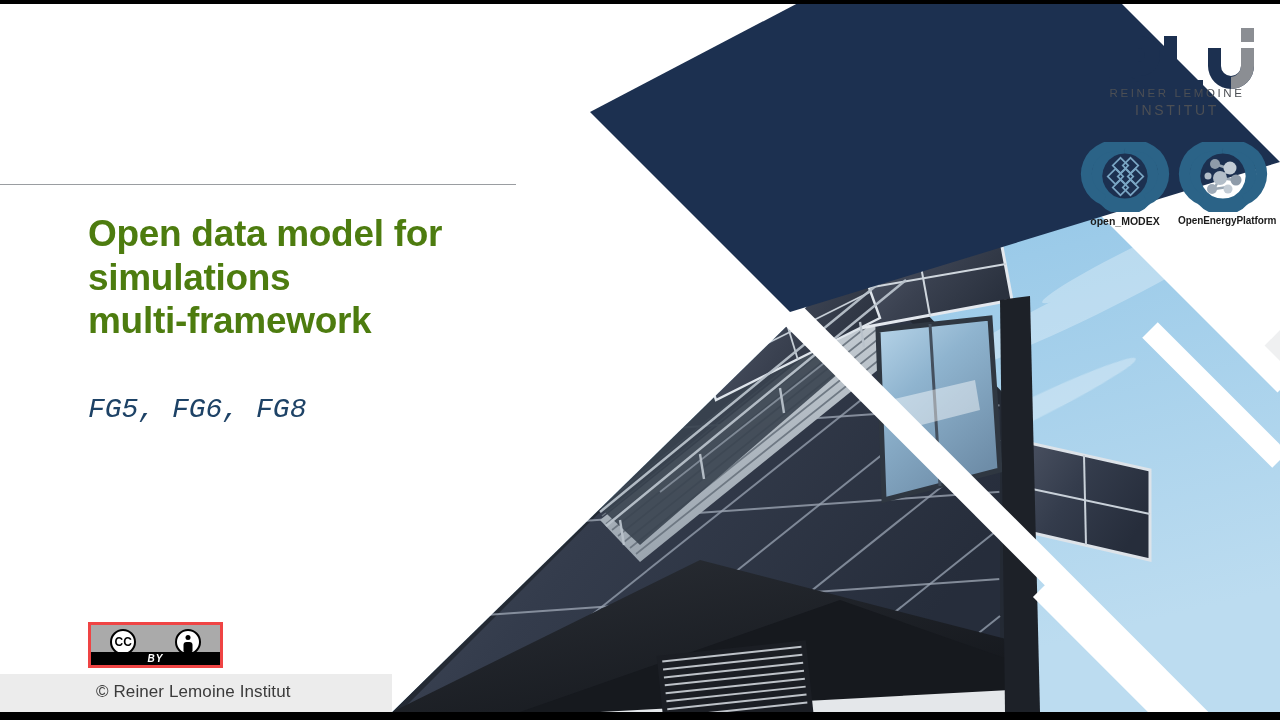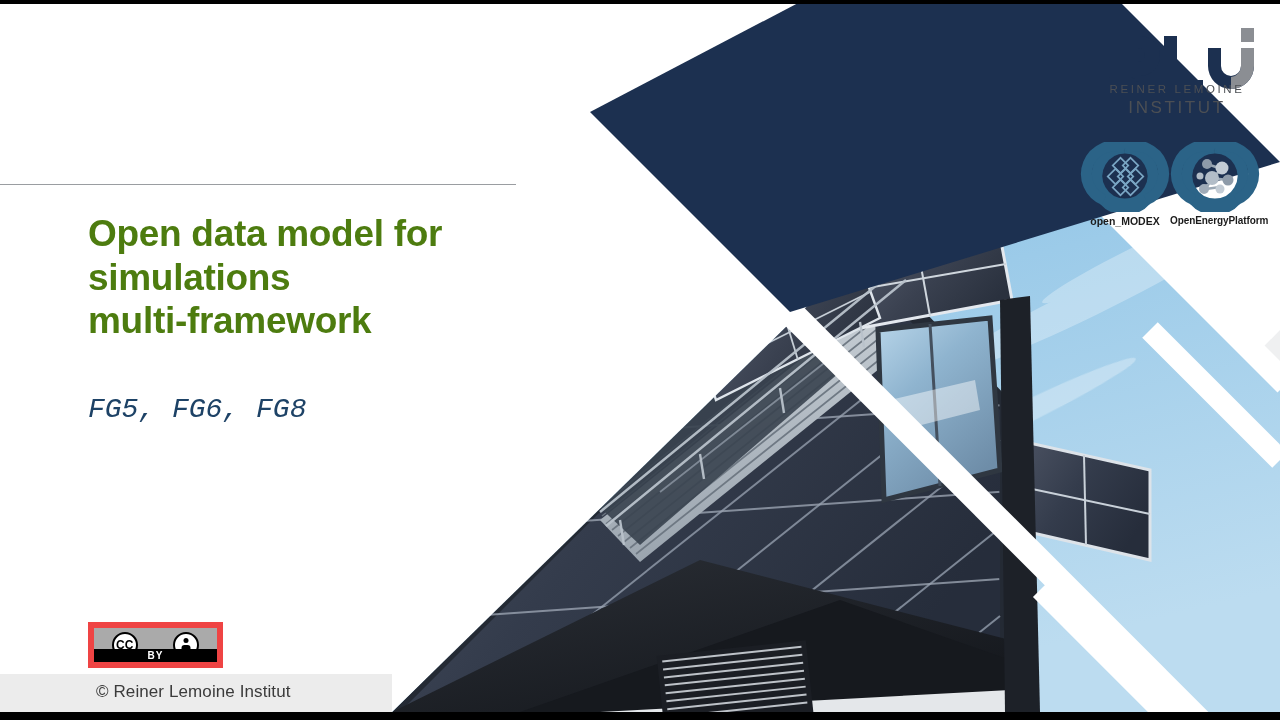--- a/index.html
+++ b/index.html
@@ -48,35 +48,36 @@
     position:absolute; left:88px; top:394px; width:420px;
     font-size:28px; font-style:italic; font-weight:normal;
     color:#1d4266; z-index:20;font-family:Liberation Mono, monospace;
   }
 
   
   .cc-badge {
     position:absolute; left:88px; top:622px;
     width:135px; height:46px; z-index:25;
     background:#000000;
-    border:6px solid #ef4444;
+    border:3px solid #ef4444;
   }
   .cc-top {
     position:absolute; left:0; top:0; width:100%; height:33px;
     background:#aaaaaa;
     display:flex; align-items:center; justify-content:space-around;
   }
   .cc-bot {
     position:absolute; left:0; bottom:0; width:100%; height:13px;
     background:#000000;
     display:flex; align-items:center; justify-content:center;
   }
   .cc-bot span {
     color:#ffffff; font-size:10px; font-weight:bold; letter-spacing:1px;
     line-height:1;
+    font-style:italic;
   }
   .cc-circ {
     width:26px; height:26px; border-radius:50%;
     background:#ffffff; border:2px solid #000;
     display:flex; align-items:center; justify-content:center;
     font-size:12px; font-weight:bold; color:#000; line-height:1;
   }
   .cc-person { position:relative; }
   .cc-person .head {
     position:absolute; left:50%; top:4px; transform:translateX(-50%);
@@ -107,29 +108,29 @@
   }
   .rli-wordmark {
     position:absolute; left:0; bottom:0; width:100%;
     text-align:center;
   }
   .rli-line1 {
     font-size:11.5px; letter-spacing:2.6px; color:#4c4f54;
     line-height:1.35; font-weight:normal;
   }
   .rli-line2 {
-    font-size:17px; letter-spacing:2.6px; color:#4c4f54;
+    font-size:14px; letter-spacing:2.6px; color:#4c4f54;
     line-height:1.35; font-weight:normal;
   }
 
   
   .proj-logos {
     position:absolute; right:10px; top:142px;
     width:190px; height:84px; z-index:30;
-    display:flex; align-items:flex-start;
+    display:flex; gap:8px; align-items:flex-start;
   }
   .proj-logo { position:relative; width:90px; height:84px; }
   .proj-label {
     position:absolute; left:0; bottom:0; width:100%;
     text-align:center; font-weight:bold; color:#1b1b1b;
     line-height:1;
   }
   .proj-label.modex { font-size:10.5px; }
   .proj-label.oep  { font-size:10px; letter-spacing:-0.1px; }
 </style>

